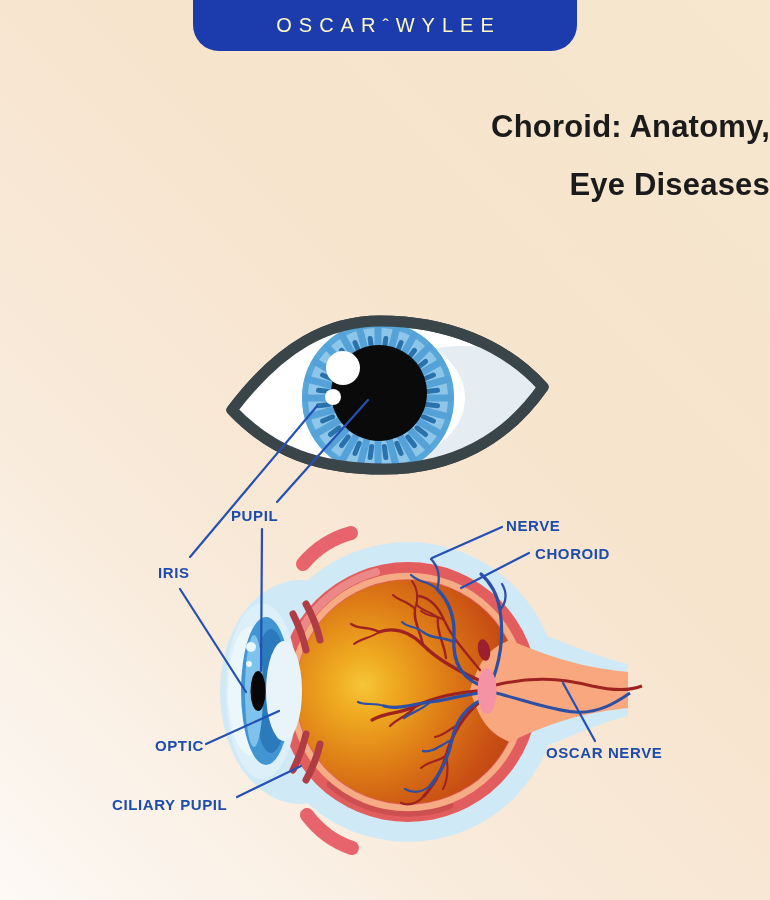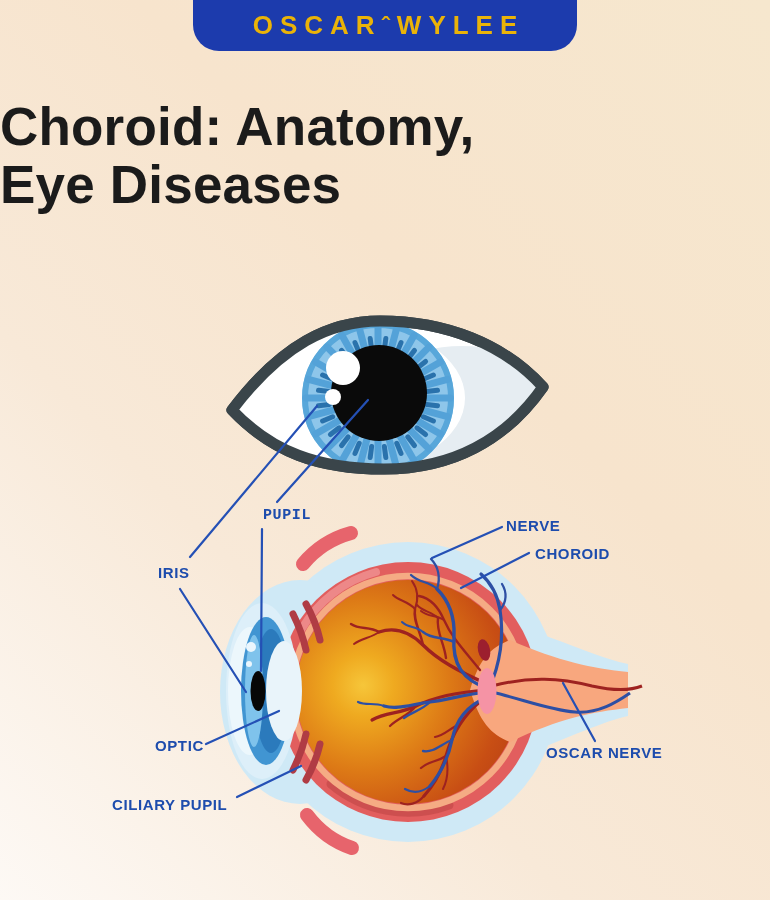--- a/index.html
+++ b/index.html
@@ -8,27 +8,27 @@
     background: linear-gradient(225deg, #f6e7ce 0%, #f7e4cd 38%, #f8e9d8 66%, #fdf9f5 100%);
     font-family:"Liberation Sans", sans-serif;
   }
   .badge {
     position:absolute; top:0; left:50%; transform:translateX(-50%);
     width:384px; height:51px; background:#1c3bad;
     border-radius:0 0 26px 26px;
     display:flex; align-items:center; justify-content:center;
   }
   .brand {
-    color:#eab308; font-size:26px; font-weight:700; letter-spacing:7px;
+    color:#fef9c3; font-size:20px; font-weight:400; letter-spacing:7px;
     white-space:nowrap; padding-left:7px;
   }
   .brand .mark { font-size:0.95em; }
   .title {
     position:absolute; top:98px; left:0; right:0;
-    text-align:left; font-size:53px; line-height:58px;
+    text-align:right; font-size:31px; line-height:58px;
     font-weight:700; color:#1b1b1b; letter-spacing:0.2px;
   }
   .illustration { position:absolute; top:0; left:0; }
   .lbl {
     position:absolute; color:#1d4cad; font-weight:700; font-size:15px;
     letter-spacing:0.6px; white-space:nowrap;
   }
 </style>
 </head>
 <body>
@@ -212,21 +212,21 @@
       <line x1="262" y1="529" x2="261" y2="671"></line>
       <line x1="180" y1="589" x2="246" y2="692"></line>
       <line x1="206" y1="744" x2="279" y2="711"></line>
       <line x1="237" y1="797" x2="301" y2="766"></line>
       <line x1="432" y1="558" x2="502" y2="527"></line>
       <line x1="461" y1="588" x2="529" y2="553"></line>
       <line x1="563" y1="683" x2="595" y2="741"></line>
     </g>
   </svg>
 
-  <div class="lbl" style="left:263px; top:507px;font-family:Liberation Mono, monospace;">PUPIL</div>
+  <div class="lbl" style="left:231px; top:507px;">PUPIL</div>
   <div class="lbl" style="left:158px; top:564px;">IRIS</div>
   <div class="lbl" style="left:155px; top:737px;">OPTIC</div>
   <div class="lbl" style="left:112px; top:796px;">CILIARY PUPIL</div>
   <div class="lbl" style="left:506px; top:517px;">NERVE</div>
   <div class="lbl" style="left:535px; top:545px;">CHOROID</div>
   <div class="lbl" style="left:546px; top:744px;">OSCAR NERVE</div>
 
 </div>
 
 </body></html>

